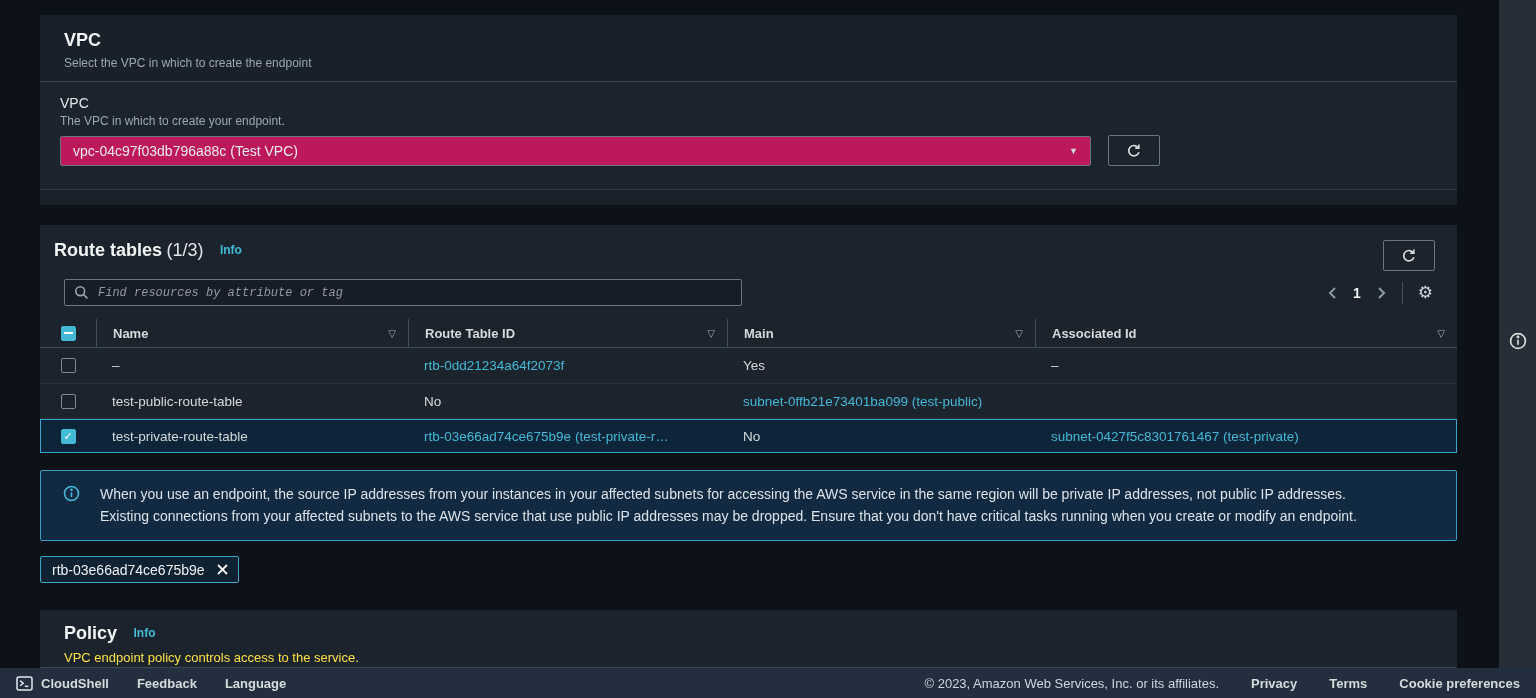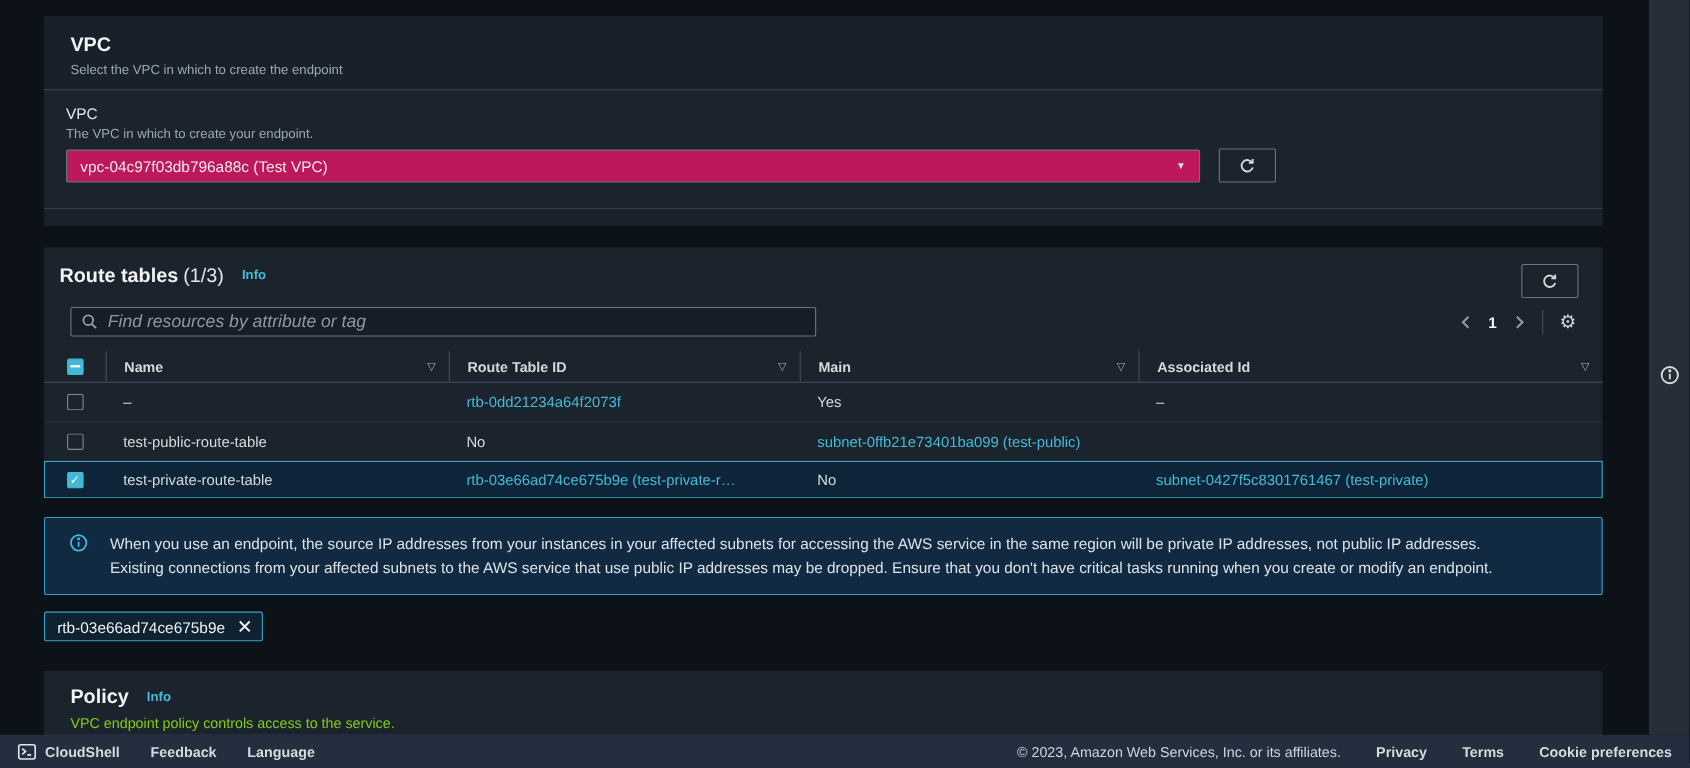--- a/index.html
+++ b/index.html
@@ -37,21 +37,21 @@
   .rt-head { display:flex; justify-content:space-between; align-items:flex-start; padding:15px 22px 6px 14px; }
   .count { font-weight:400; color:#dfe4e8; font-size:18px; }
   .info-link { font-size:12px; font-weight:bold; color:#44b9d6; margin-left:12px; text-decoration:none; vertical-align:2px; cursor:pointer; }
   .rt-toolbar { display:flex; justify-content:space-between; align-items:center; padding:2px 24px 13px; }
   .search {
     width:678px; height:27px; border:1px solid #697586; border-radius:2px;
     background:#161d26; display:flex; align-items:center; padding:0 9px; gap:7px;
   }
   .search input {
     flex:1; background:transparent; border:none; outline:none;
-    color:#e9ebed; font-size:16px; font-family:Liberation Sans, sans-serif;
+    color:#e9ebed; font-size:12px; font-family:Liberation Mono, monospace;
   }
   .search input::placeholder { color:#8d99a8; font-style:italic; }
   .pager { display:flex; align-items:center; gap:15px; }
   .page-num { font-size:14px; font-weight:bold; color:#f2f4f4; cursor:pointer; }
   .icon-btn { background:none; border:none; padding:0; display:flex; align-items:center; cursor:pointer; }
   .vdiv { width:1px; height:22px; background:#414d5c; }
   .gear { font-size:17px; color:#cfd7df; line-height:1; }
 
   .thead, .tr { display:grid; grid-template-columns:56px 312px 319px 308px 1fr; align-items:center; }
   .thead { height:29px; border-bottom:1px solid #414d5c; font-size:13px; font-weight:bold; color:#d5dbdb; }
@@ -85,21 +85,21 @@
   
   .token {
     position:absolute; left:40px; top:556px; height:27px;
     display:inline-flex; align-items:center; gap:11px;
     border:1px solid #38a5c9; border-radius:2px; background:#0f2231;
     padding:0 9px 0 11px; font-size:14px; color:#eef1f3;
   }
 
   
   .policy-card { top:610px; height:58px; overflow:hidden; padding:13px 24px; border-bottom:1px solid #3b4a5a; }
-  .policy-desc { font-size:13px; color:#84cc16; margin-top:6px; }
+  .policy-desc { font-size:13px; color:#fde047; margin-top:6px; }
 
   
   .help-strip {
     position:absolute; right:0; top:0; width:37px; height:668px;
     background:#272e38; display:flex; justify-content:center; padding-top:13px;
   }
 
   
   footer {
     position:absolute; left:0; bottom:0; width:1536px; height:30px;

